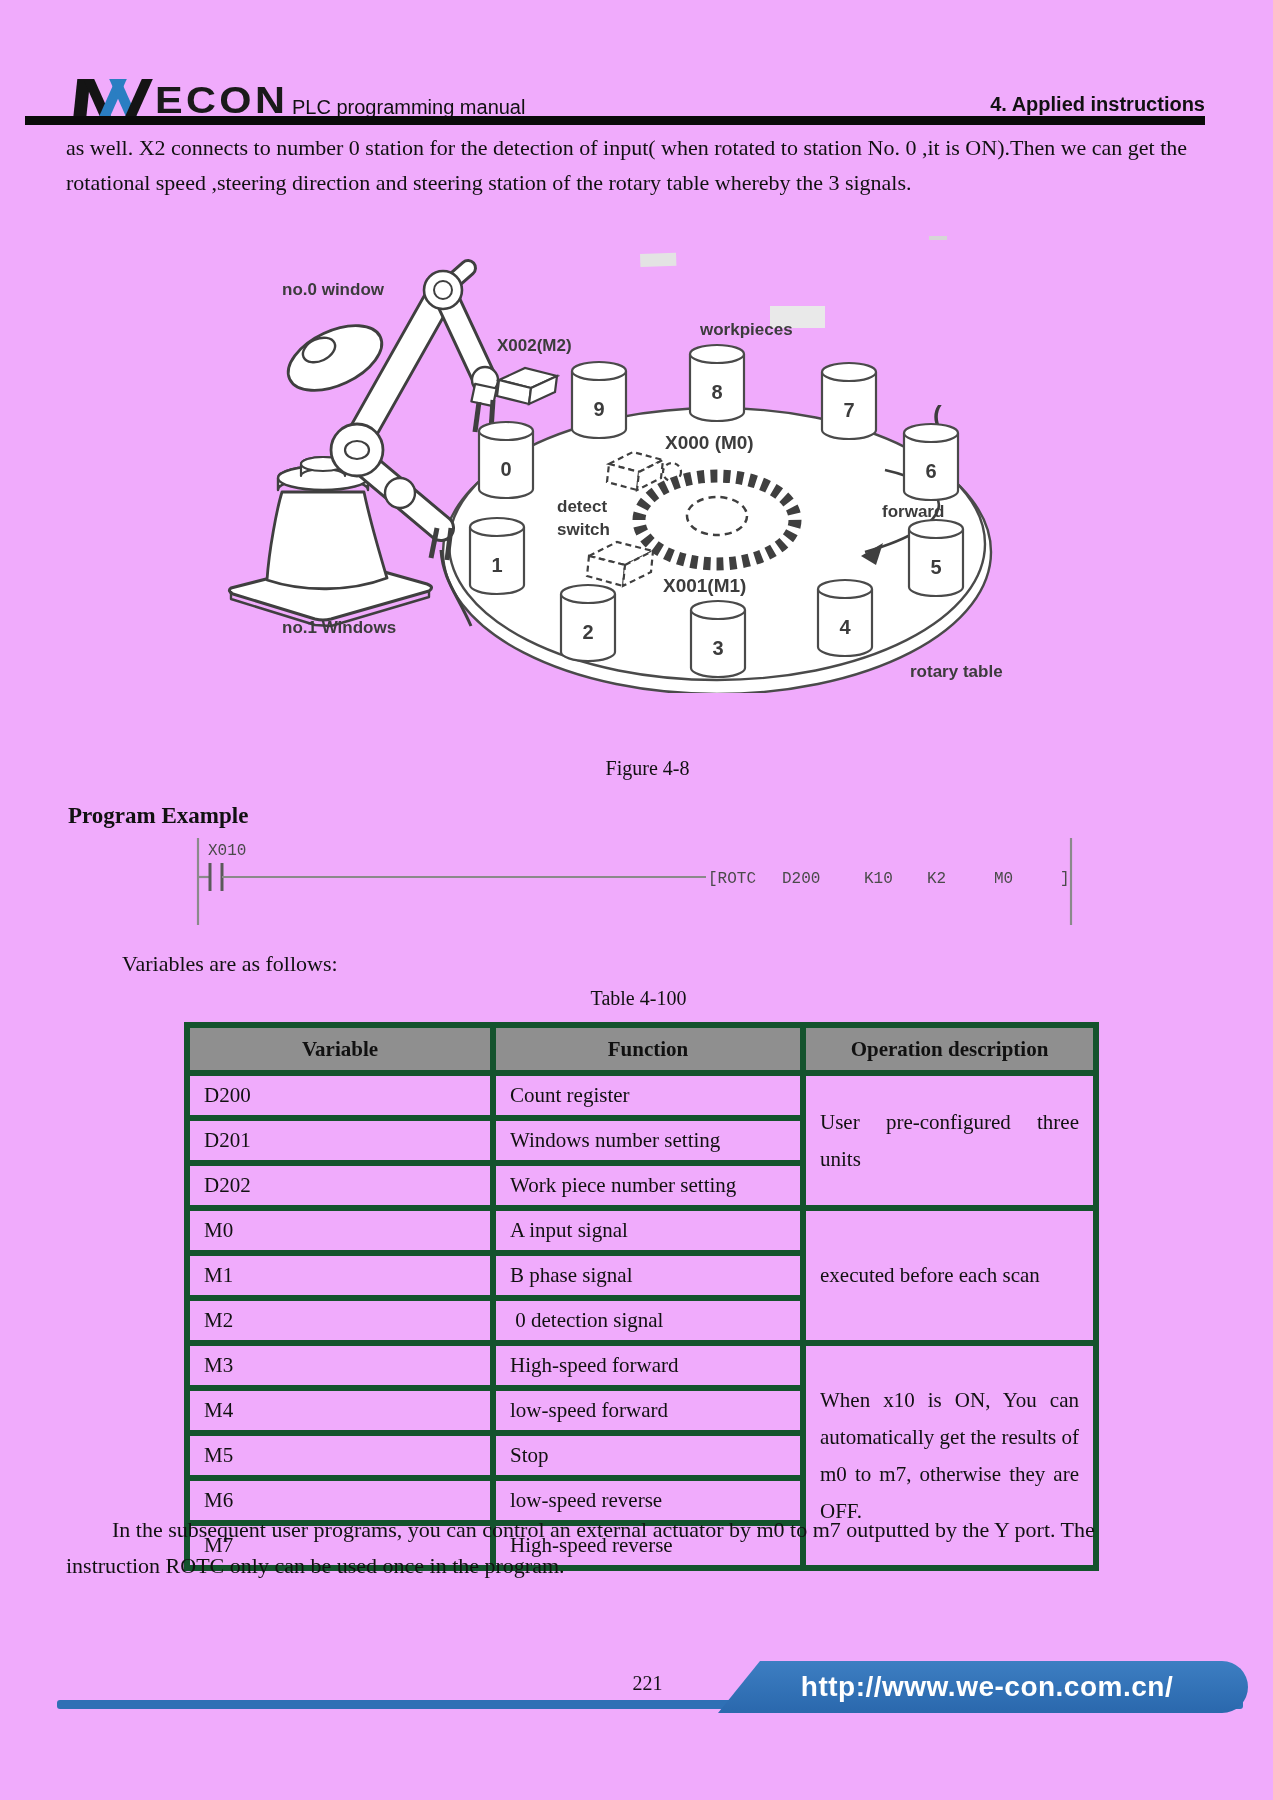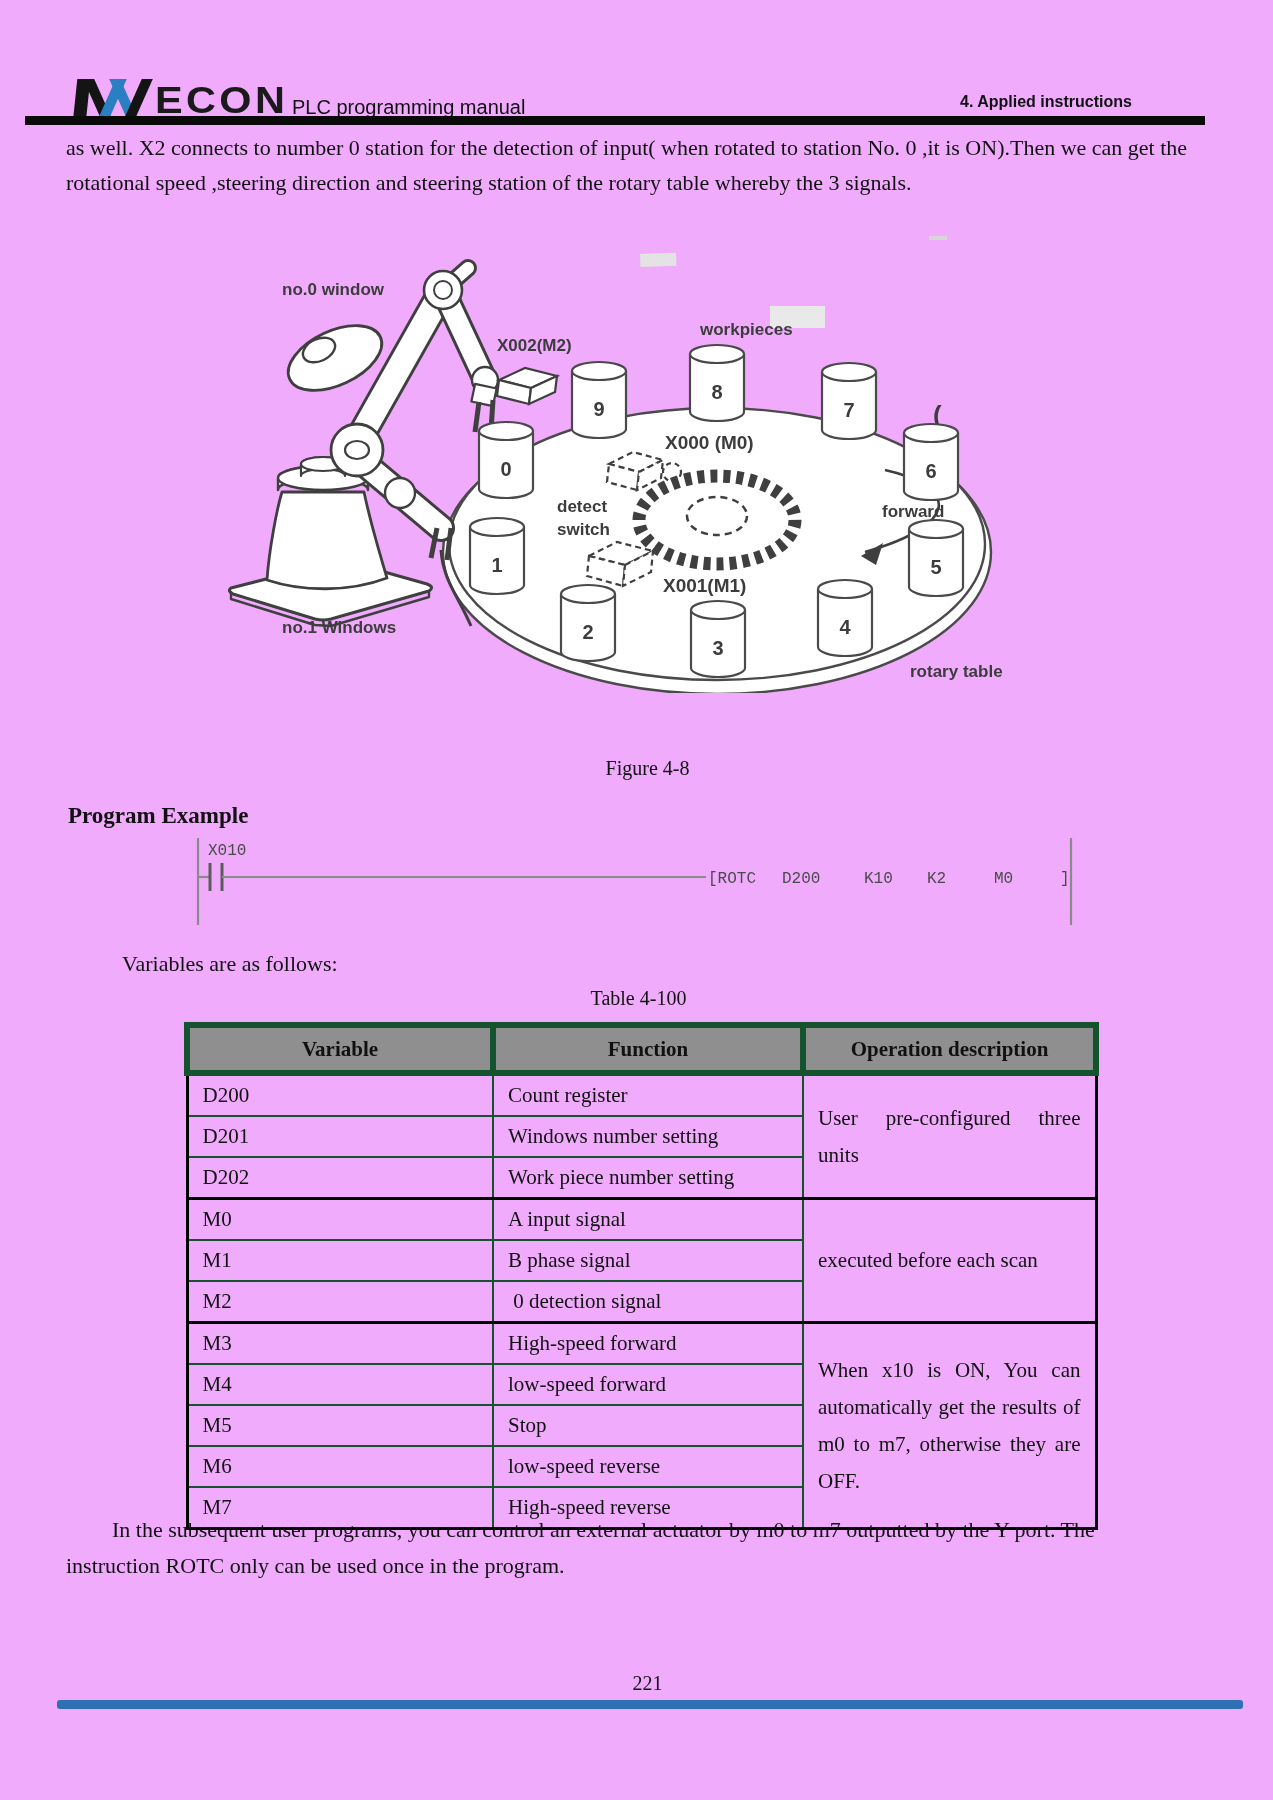--- a/index.html
+++ b/index.html
@@ -8,37 +8,37 @@
   .abs{position:absolute;}
 
   
   .logo{left:75px;top:74px;width:270px;height:54px;}
   .lbar{position:absolute;top:5px;height:44px;background:#141414;}
   .lbar.b{background:#2a7ec2;}
   .logo-text{position:absolute;left:80px;top:6px;font-family:"Liberation Sans",sans-serif;
              font-weight:bold;font-size:37px;letter-spacing:3px;color:#1a1a1a;
              transform:scaleX(1.12);transform-origin:left;}
   .doc-title{left:292px;top:96px;font-family:"Liberation Sans",sans-serif;font-weight:normal;font-size:20px;}
-  .chapter{top:93px;left:960px;width:245px;text-align:left;font-family:"Liberation Sans",sans-serif;
-           font-weight:bold;font-size:16px;}
+  .chapter{top:93px;left:960px;width:245px;text-align:right;font-family:"Liberation Sans",sans-serif;
+           font-weight:bold;font-size:20px;}
   .rule{left:25px;top:116px;width:1180px;height:9px;background:#0a0a0a;}
 
   .intro{left:66px;top:131px;width:1148px;font-size:22px;line-height:34.5px;}
 
   .fig-caption{left:0;top:757px;width:1273px;text-align:center;font-size:20px;padding-left:11px;}
 
   .prog-head{left:68px;top:803px;font-size:23px;font-weight:bold;}
 
   .vars-line{left:122px;top:951px;font-size:22px;}
   .tbl-caption{left:184px;top:987px;width:909px;text-align:center;font-size:20px;}
 
   table.vars{position:absolute;left:184px;top:1022px;width:909px;border-collapse:collapse;
              table-layout:fixed;border:3px solid #000;}
   table.vars th{height:40px;background:#8f8f8f;border:6px solid #14532d;font-size:21px;font-weight:bold;}
-  table.vars td{height:39px;border:2px solid #14532d;font-size:21px;padding:0 0 0 14px;vertical-align:middle;}
+  table.vars td{height:39px;border:6px solid #14532d;font-size:21px;padding:0 0 0 14px;vertical-align:middle;}
   table.vars td.fn{white-space:pre-wrap;}
   table.vars td.op{padding:12px 14px;line-height:37px;}
   table.vars td.op.just{text-align:justify;}
   table.vars tr.grp td{border-top:3px solid #000;}
 
   .closing{left:66px;top:1512px;width:1120px;font-size:22px;line-height:36px;text-indent:46px;}
 
   .pageno{left:11px;top:1672px;width:1273px;text-align:center;font-size:20px;}
   .foot-line{left:57px;top:1700px;width:1186px;height:9px;background:#2f70b5;border-radius:3px;}
   .banner{left:718px;top:1661px;width:530px;height:52px;color:#fff;
@@ -301,14 +301,15 @@
       <td>M7</td>
       <td class="fn">High-speed reverse</td>
     </tr>
   </tbody>
     </table>
 
   <div class="abs closing">In the subsequent user programs, you can control an external actuator by m0 to m7 outputted by the Y port. The instruction ROTC only can be used once in the program.</div>
 
   <div class="abs pageno">221</div>
   <div class="abs foot-line"></div>
+  <div class="abs banner">http://www.we-con.com.cn/</div>
 
 </div>
 
 </body></html>

